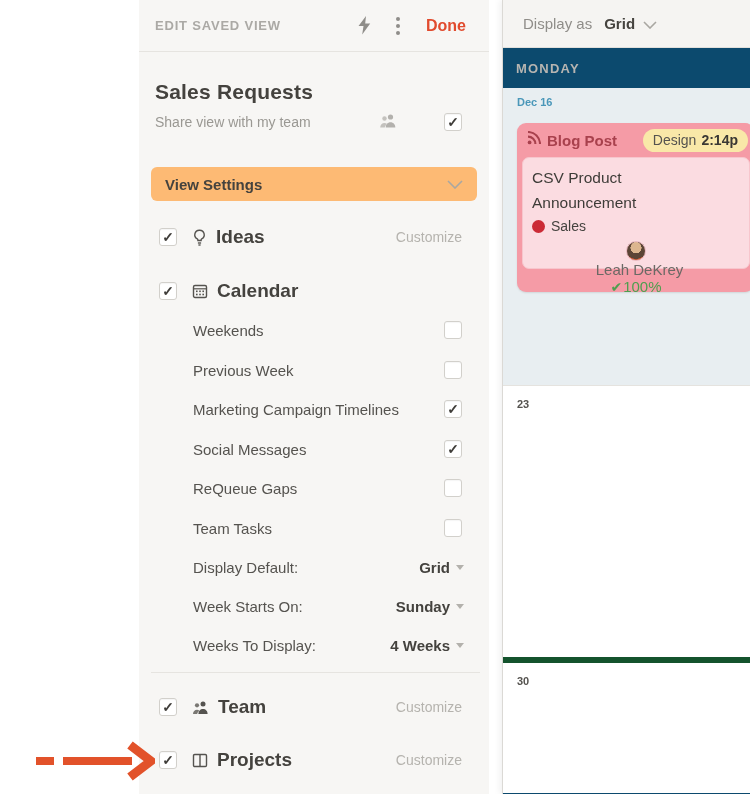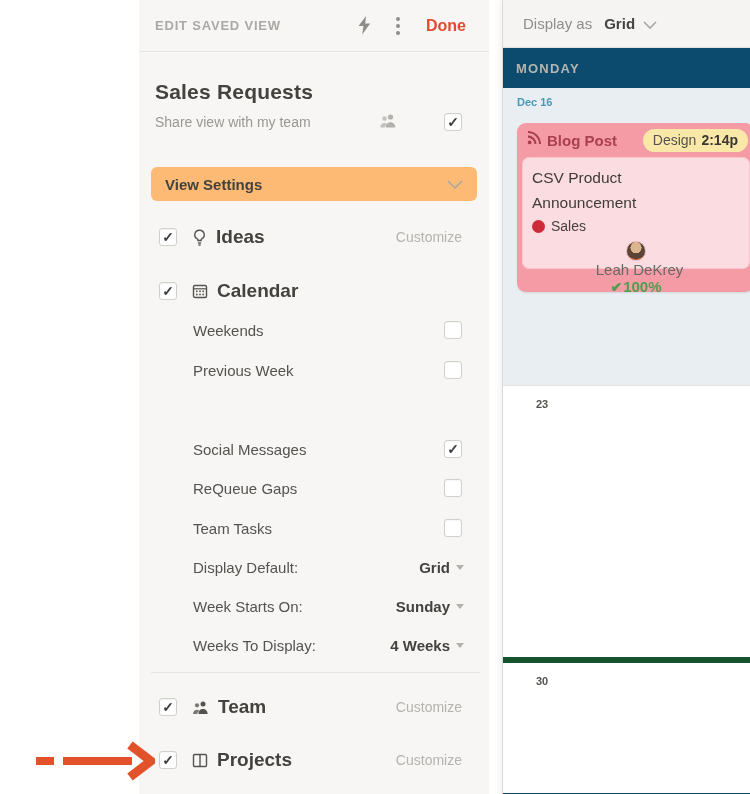--- a/index.html
+++ b/index.html
@@ -106,21 +106,21 @@
   .cal-dayheader {
     height:40px; display:flex; align-items:center; padding:0 13px;
     font-size:13px; font-weight:bold; color:#b7b5b1; letter-spacing:1.2px;
   }
   .week { position:relative; }
   .week-1 { height:297px; background:#e8eef1; }
   .week-2 { height:272px; background:#ffffff; border-top:1px solid #e5e3df; }
   .week-3 { height:136px; background:#ffffff; border-top:6px solid #14532d; }
   .date-label { position:absolute; top:8px; left:14px; font-size:11px; font-weight:bold; }
   .date-current { color:#4a97b9; }
-  .date-plain { top:12px; color:#55534f; font-weight:bold;margin-left:19px; }
+  .date-plain { top:12px; color:#55534f; font-weight:bold; }
 
   
   .card {
     position:absolute; left:14px; top:35px; width:237px; height:169px;
     background:#f59ba6; border-radius:9px;
     box-shadow:0 1px 2px rgba(0,0,0,.10);
     cursor:pointer;
   }
   .card-head {
     height:34px; display:flex; align-items:center; padding:0 6px 0 10px;
@@ -143,21 +143,21 @@
   .tag-row { display:flex; align-items:center; margin-top:3px; }
   .tag-dot { width:13px; height:13px; border-radius:50%; background:#cb2b36; }
   .tag-label { margin-left:6px; font-size:14px; color:#45433f; }
   .owner-row { display:flex; align-items:center; margin-top:7px;flex-direction:column; }
   .avatar {
     width:20px; height:20px; border-radius:50%;
     background:radial-gradient(circle at 50% 32%, #dcb68f 0 36%, #5c4536 37% 72%, #c0542f 73%);
     border:1px solid #e9b9c0;
   }
   .owner-name { margin-left:7px; font-size:15px; color:#6b6965; flex:1; }
-  .progress { display:flex; align-items:center; font-size:15px; font-weight:bold; color:#4f9e4f; }
+  .progress { display:flex; align-items:center; font-size:15px; font-weight:normal; color:#4f9e4f; }
   .progress .check-glyph::before { content:"\2714"; font-size:14px; margin-right:1px; }
 </style>
 </head>
 <body>
 
 <div class="sidebar">
 
   <div class="sb-header">
     <span class="sb-header-title">EDIT SAVED VIEW</span>
     <span class="icon-btn bolt">
@@ -229,20 +229,24 @@
     <span class="sec-label">Calendar</span>
   </div>
 
   <div class="sub-row" style="top:320px">
     <span class="sub-label">Weekends</span>
     <span class="checkbox"></span>
   </div>
   <div class="sub-row" style="top:360px">
     <span class="sub-label">Previous Week</span>
     <span class="checkbox"></span>
+  </div>
+  <div class="sub-row" style="top:399px">
+    <span class="sub-label">Marketing Campaign Timelines</span>
+    <span class="checkbox checked"></span>
   </div>
   <div class="sub-row" style="top:439px">
     <span class="sub-label">Social Messages</span>
     <span class="checkbox checked"></span>
   </div>
   <div class="sub-row" style="top:478px">
     <span class="sub-label">ReQueue Gaps</span>
     <span class="checkbox"></span>
   </div>
   <div class="sub-row" style="top:518px">

